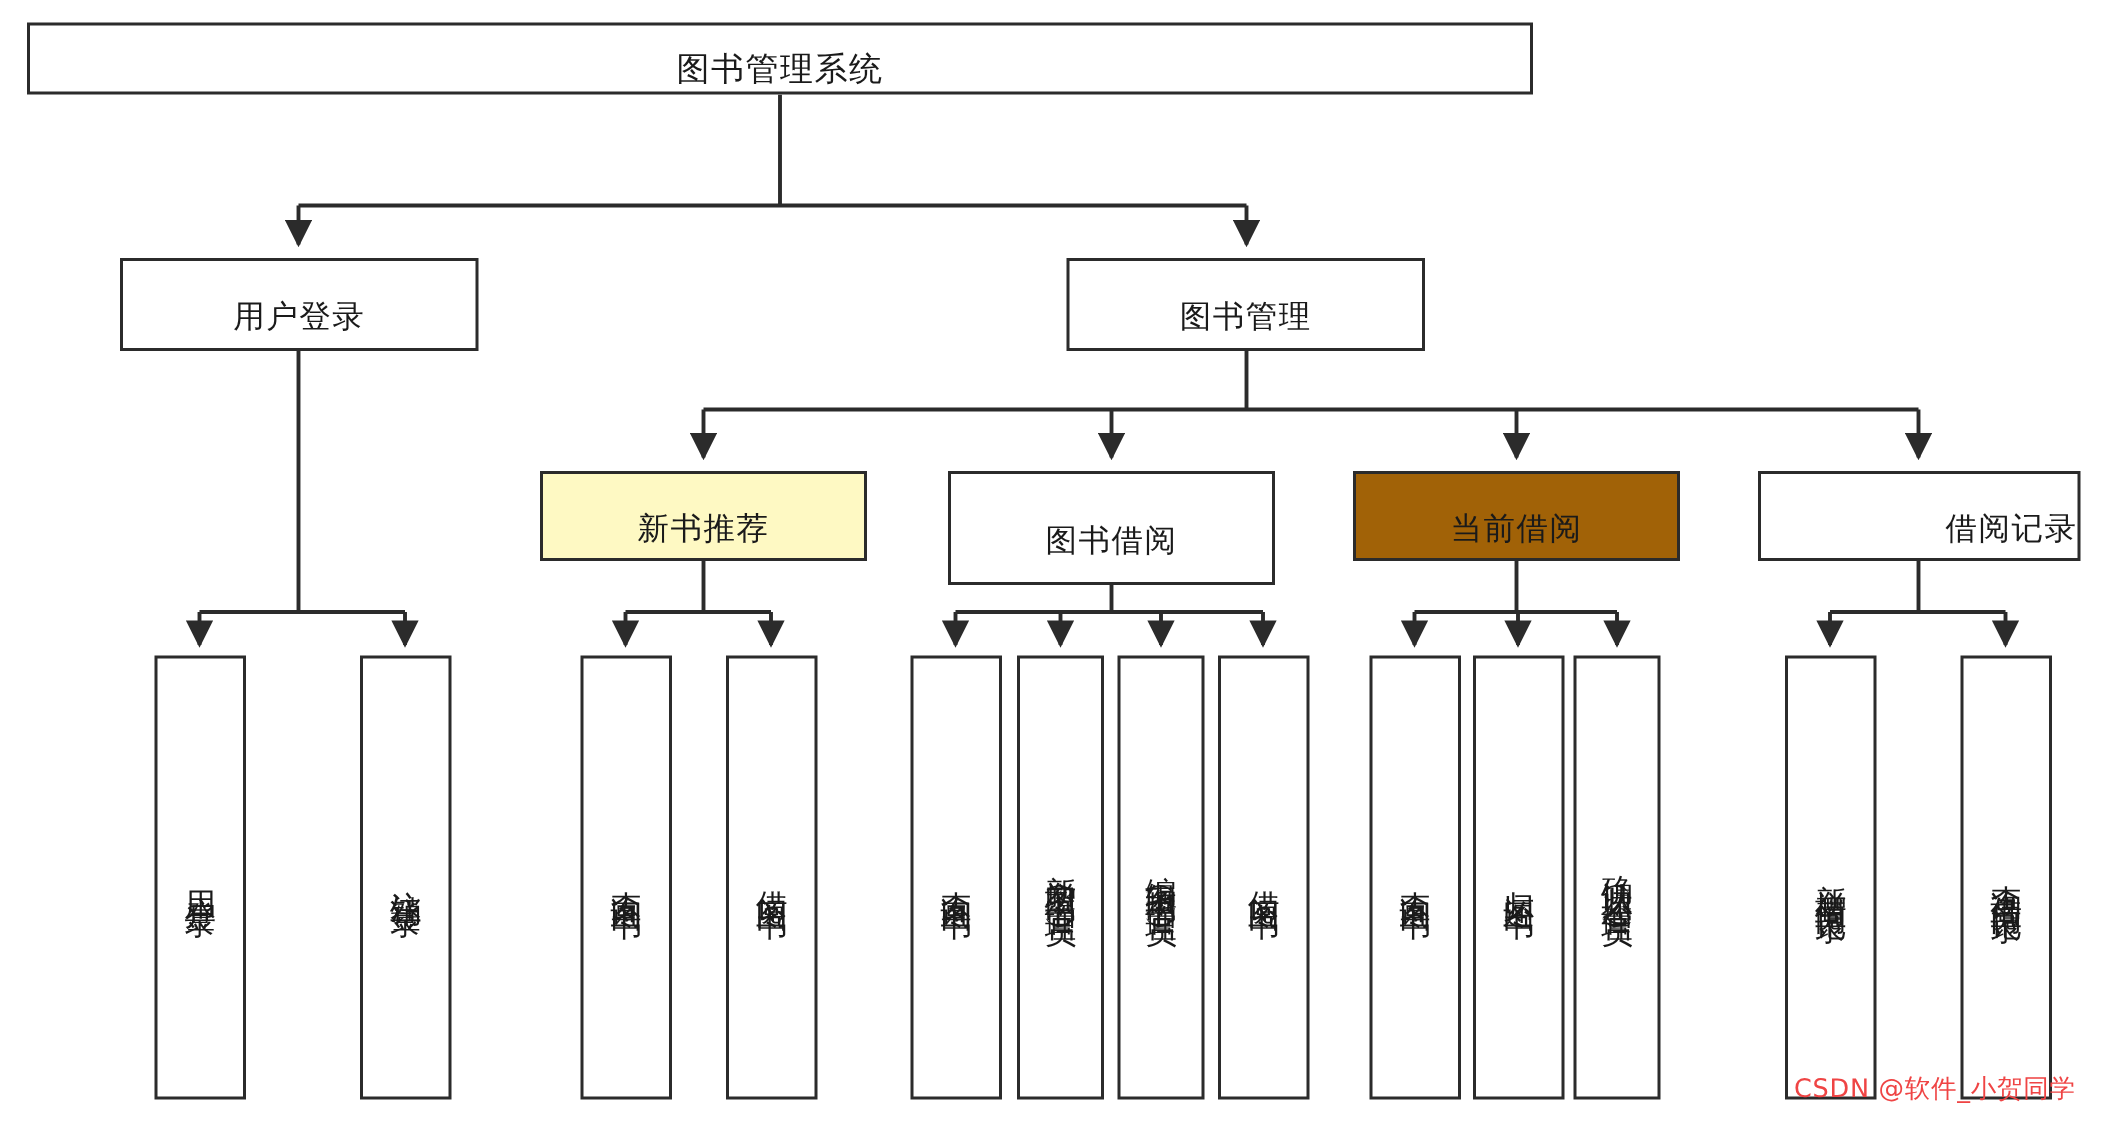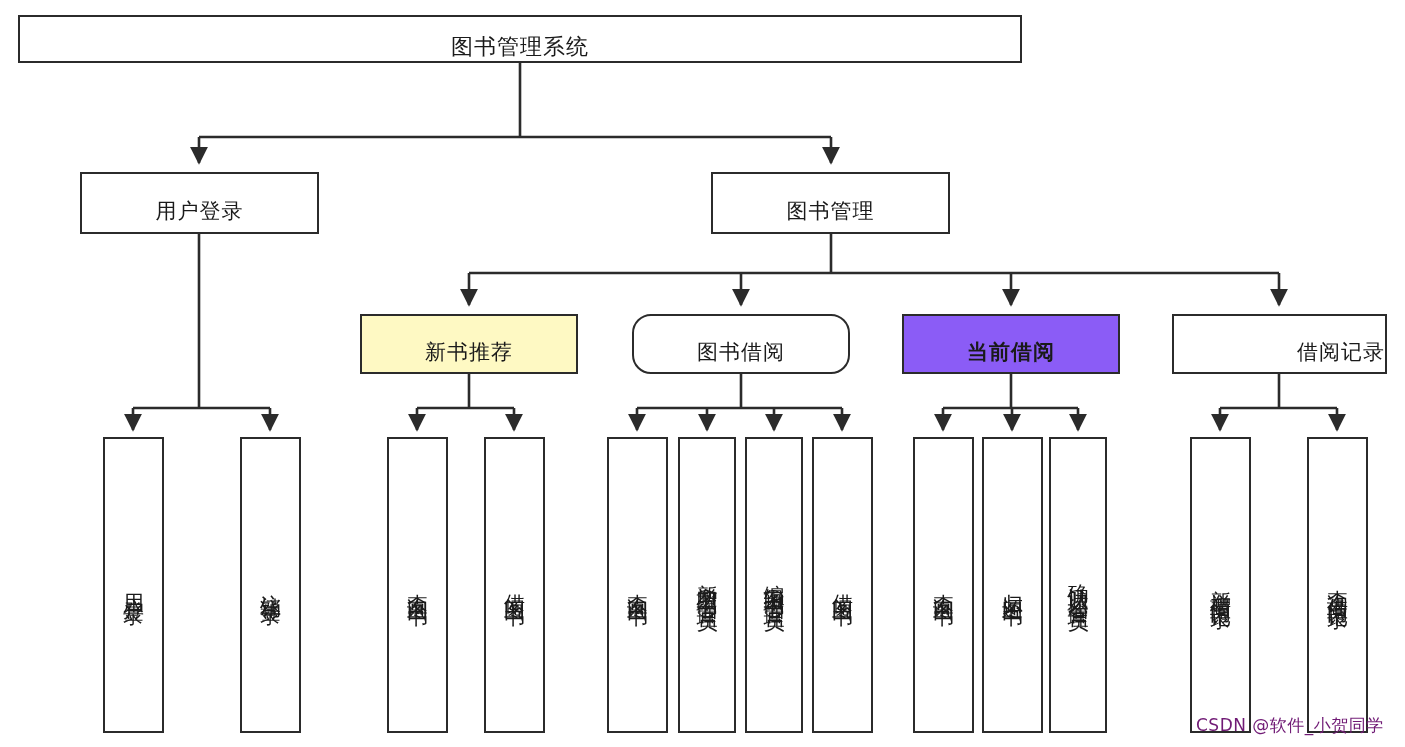--- a/index.html
+++ b/index.html
@@ -137,24 +137,24 @@
   <div class="node horiz" style="left: 80px; top: 172px; width: 239px; height: 62px; border-color: rgb(43, 43, 43); background: rgb(255, 255, 255); color: rgb(26, 26, 26);">
     <span class="label">用户登录</span>
   </div>
   <div class="node horiz" style="left: 711px; top: 172px; width: 239px; height: 62px; border-color: rgb(43, 43, 43); background: rgb(255, 255, 255); color: rgb(26, 26, 26); text-align: center;">
     <span class="label">图书管理</span>
   </div>
 
   <div class="node horiz" style="left: 360px; top: 314px; width: 218px; height: 60px; border-color: rgb(43, 43, 43); background: #fef9c3; color: rgb(26, 26, 26);">
     <span class="label">新书推荐</span>
   </div>
-  <div class="node horiz" style="left: 632px; top: 314px; width: 218px; height: 60px; border-color: rgb(43, 43, 43); background: rgb(255, 255, 255); color: rgb(26, 26, 26); border-radius: 19px;">
+  <div class="node horiz" style="left: 632px; top: 314px; width: 218px; height: 76px; border-color: rgb(43, 43, 43); background: rgb(255, 255, 255); color: rgb(26, 26, 26);">
     <span class="label">图书借阅</span>
   </div>
-  <div class="node horiz" style="left: 902px; top: 314px; width: 218px; height: 60px; border-color: rgb(43, 43, 43); background: #8b5cf6; color: rgb(26, 26, 26); font-weight: bold;">
+  <div class="node horiz" style="left: 902px; top: 314px; width: 218px; height: 60px; border-color: rgb(43, 43, 43); background: #a16207; color: rgb(26, 26, 26);">
     <span class="label">当前借阅</span>
   </div>
   <div class="node horiz" style="left: 1172px; top: 314px; width: 215px; height: 60px; border-color: rgb(43, 43, 43); background: rgb(255, 255, 255); color: rgb(26, 26, 26); justify-content: flex-end;">
     <span class="label">借阅记录</span>
   </div>
 
   <div class="node vert" style="left: 103px; top: 437px; width: 61px; height: 296px; border-color: rgb(43, 43, 43); background: rgb(255, 255, 255); color: rgb(26, 26, 26);">
     <span class="label">用户登录</span>
   </div>
   <div class="node vert" style="left: 240px; top: 437px; width: 61px; height: 296px; border-color: rgb(43, 43, 43); background: rgb(255, 255, 255); color: rgb(26, 26, 26);">
@@ -187,15 +187,15 @@
   <div class="node vert" style="left: 1049px; top: 437px; width: 58px; height: 296px; border-color: rgb(43, 43, 43); background: rgb(255, 255, 255); color: rgb(26, 26, 26);">
     <span class="label">确认归还（管理员）</span>
   </div>
   <div class="node vert" style="left: 1190px; top: 437px; width: 61px; height: 296px; border-color: rgb(43, 43, 43); background: rgb(255, 255, 255); color: rgb(26, 26, 26);">
     <span class="label">新增借阅记录</span>
   </div>
   <div class="node vert" style="left: 1307px; top: 437px; width: 61px; height: 296px; border-color: rgb(43, 43, 43); background: rgb(255, 255, 255); color: rgb(26, 26, 26);">
     <span class="label">查询借阅记录</span>
   </div>
 
-  <div class="watermark" style="left: 1196px; top: 714px; color: #701a75;">CSDN @软件_小贺同学</div>
+  <div class="watermark" style="left: 1196px; top: 714px; color: #ef4444;">CSDN @软件_小贺同学</div>
 
 </div>
 
 </body></html>

